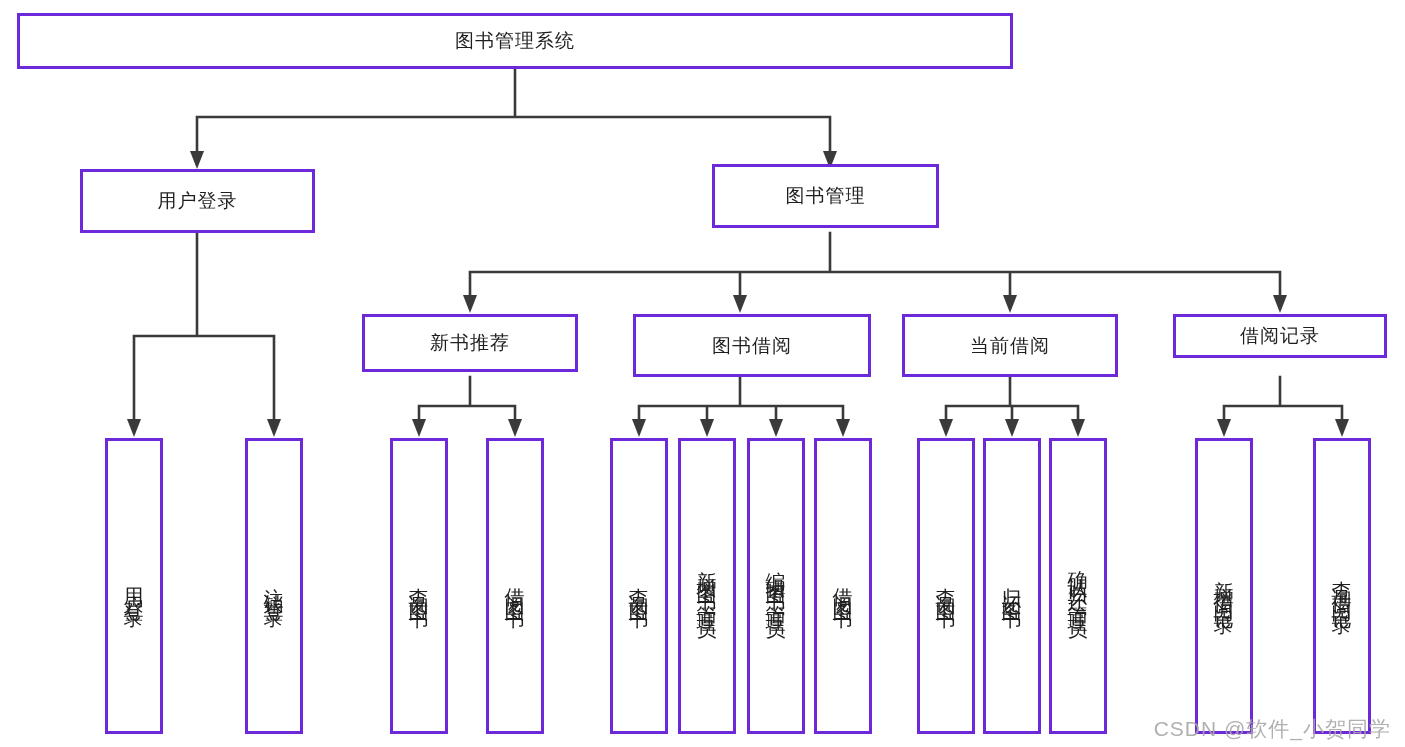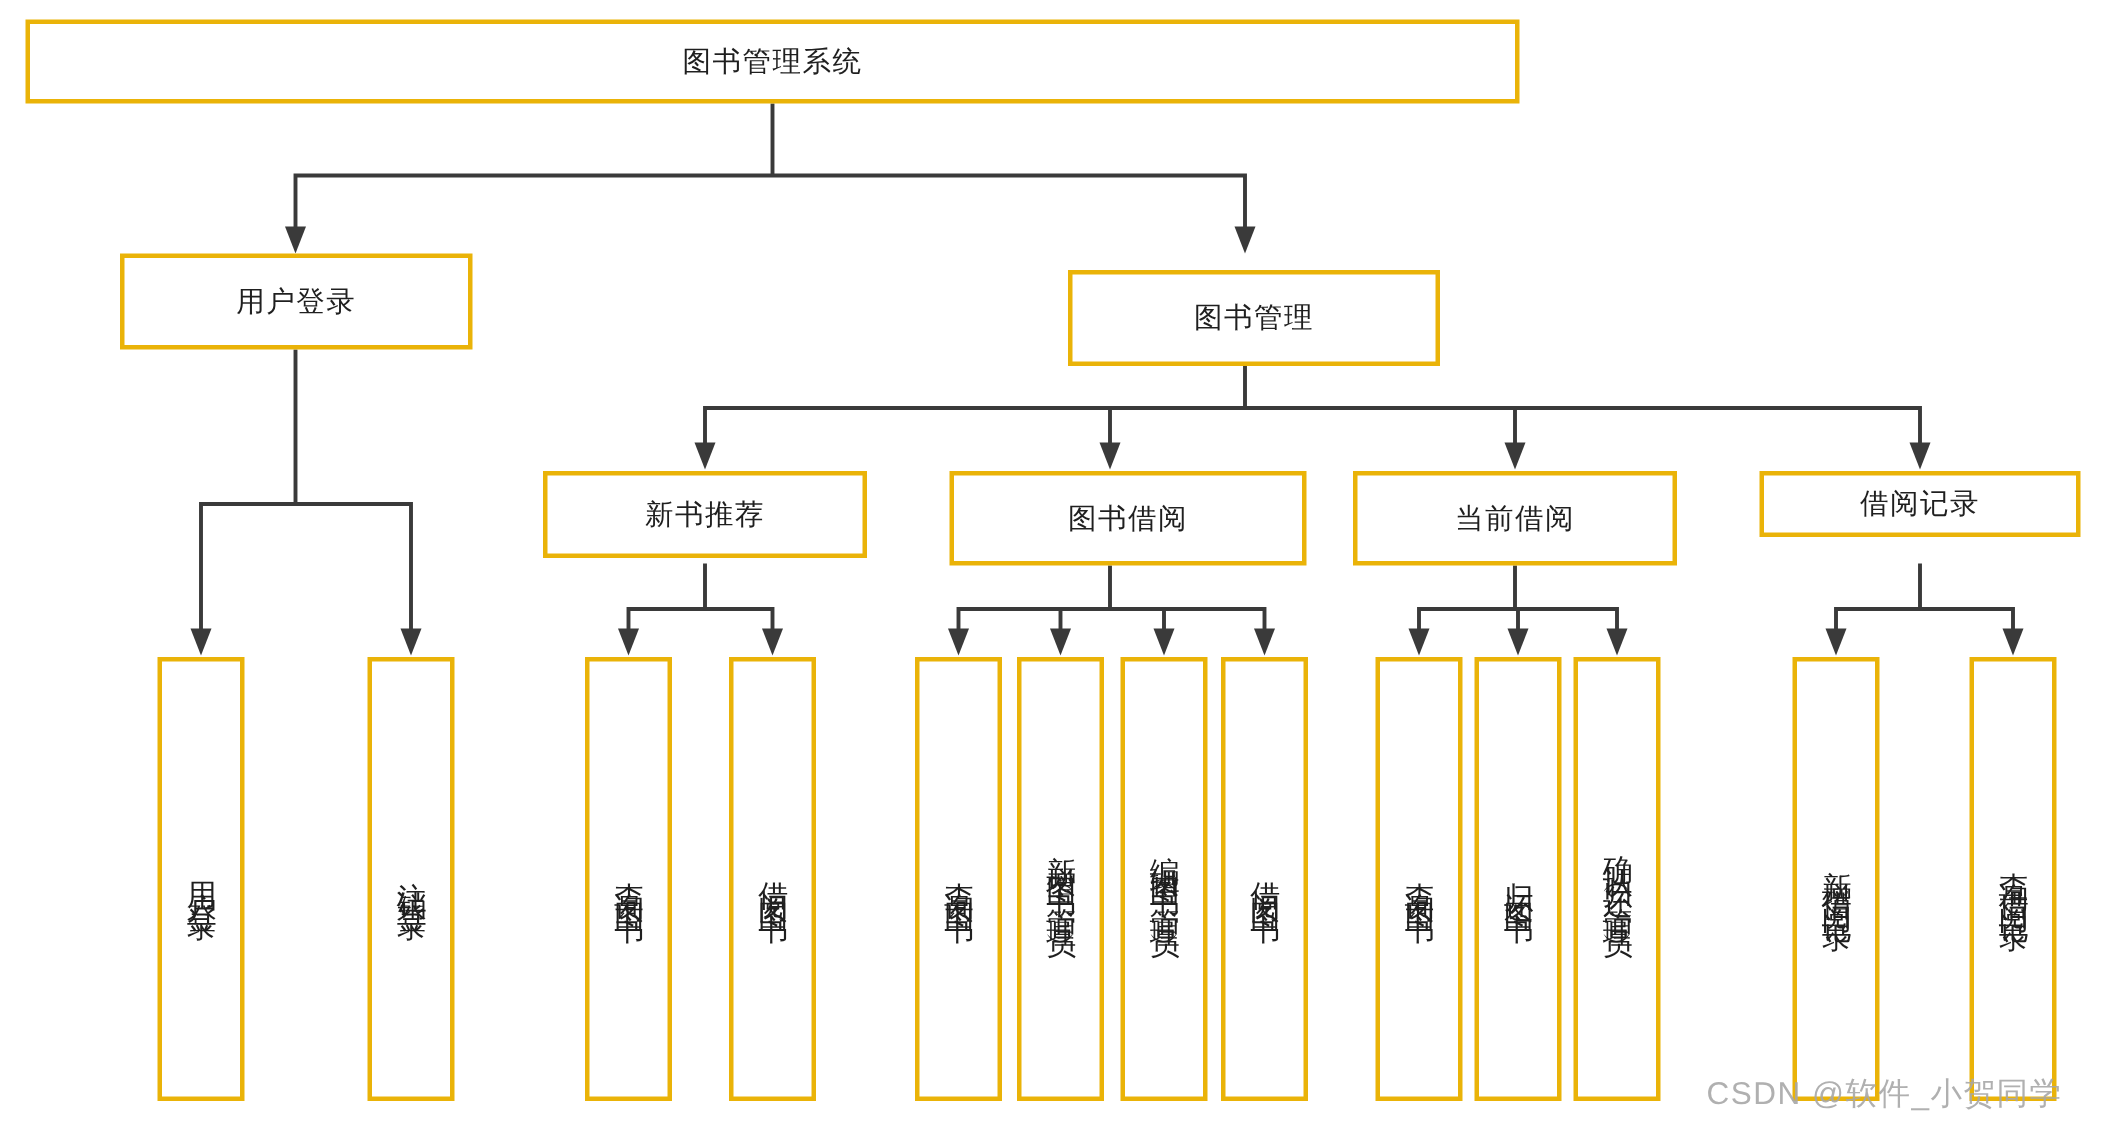--- a/index.html
+++ b/index.html
@@ -15,52 +15,52 @@
     background: #ffffff;
   }
   svg.connectors {
     position: absolute; left: 0; top: 0;
     width: 1405px; height: 747px;
     z-index: 1;
   }
   .box {
     position: absolute;
     background: #ffffff;
-    border: 3px solid #eab308;
+    border: 3px solid #6d28d9;
     box-sizing: border-box;
     display: flex;
     align-items: center;
     justify-content: center;
     color: #1f1f1f;
     font-size: 19px;
     letter-spacing: 1px;
     z-index: 2;
     white-space: nowrap;
   }
   .box.leaf {
     writing-mode: vertical-rl;
     text-orientation: mixed;
     letter-spacing: 7px;
     font-size: 20px;
     line-height: 1;
   }
   .watermark {
     position: absolute;
-    right: 30px; bottom: 4px;
+    right: 14px; bottom: 4px;
     font-size: 21px;
     color: #a8a8a8;
     z-index: 3;
     letter-spacing: 1px;
     opacity: 0.9;
   }
   
   #n-root   { left: 17px;  top: 13px;  width: 996px; height: 56px; }
   
   #n-login  { left: 80px;  top: 169px; width: 235px; height: 64px; }
-  #n-mgmt   { left: 712px; top: 180px; width: 248px; height: 64px; }
+  #n-mgmt   { left: 712px; top: 164px; width: 227px; height: 64px; }
   
   #n-newbook{ left: 362px; top: 314px; width: 216px; height: 58px; }
   #n-borrow { left: 633px; top: 314px; width: 238px; height: 63px; }
   #n-current{ left: 902px; top: 314px; width: 216px; height: 63px; }
   #n-records{ left: 1173px;top: 314px; width: 214px; height: 44px; }
   
   .leaf     { top: 438px; width: 58px; height: 296px; }
   #l-a1 { left: 105px; }  #l-a2 { left: 245px; }
   #l-b1 { left: 390px; }  #l-b2 { left: 486px; }
   #l-c1 { left: 610px; }  #l-c2 { left: 678px; }  #l-c3 { left: 747px; }  #l-c4 { left: 814px; }

